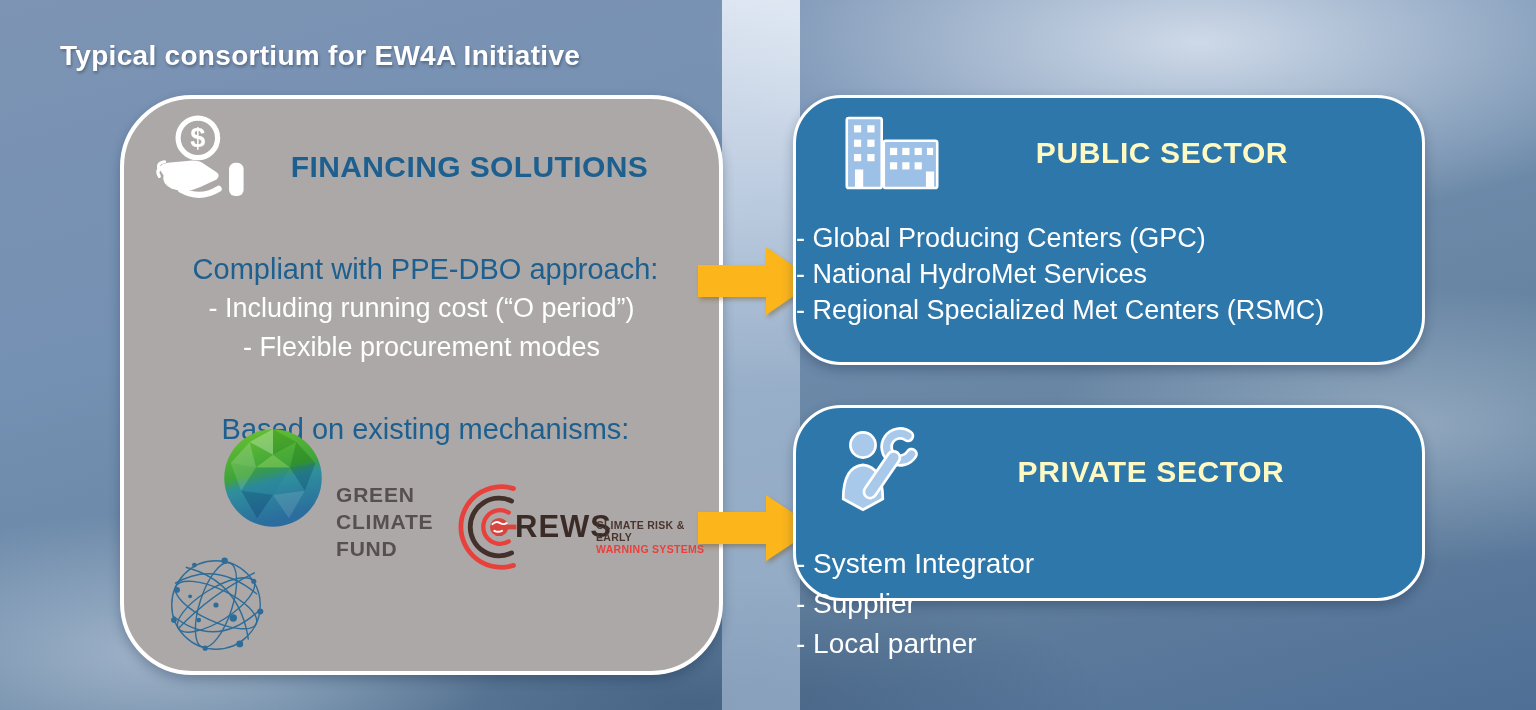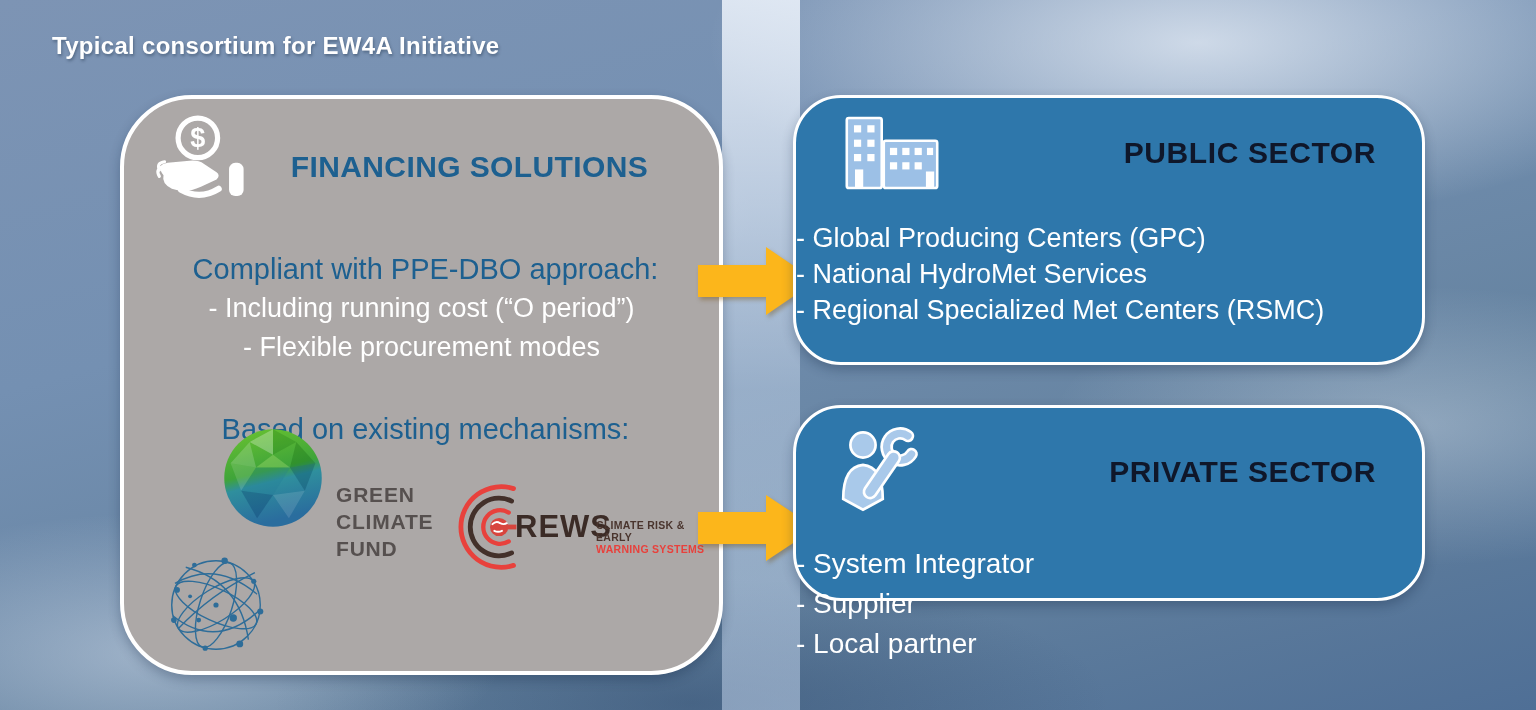--- a/index.html
+++ b/index.html
@@ -12,22 +12,22 @@
       radial-gradient(ellipse 600px 180px at 45% 99%, rgba(20,45,80,0.30), rgba(20,45,80,0) 70%),
       radial-gradient(ellipse 420px 160px at 30% 30%, rgba(240,245,252,0.30), rgba(240,245,252,0) 70%),
       radial-gradient(ellipse 520px 200px at 92% 60%, rgba(230,238,248,0.35), rgba(230,238,248,0) 70%),
       linear-gradient(165deg,#7d94b4 0%,#7490b2 35%,#64829f 70%,#4f6f96 100%);
   }
   .light-column{
     position:absolute;left:722px;top:0;width:78px;height:710px;
     background:linear-gradient(180deg,rgba(238,244,252,0.85),rgba(205,220,240,0.45) 55%,rgba(190,208,232,0.55));
   }
   .title{
-    position:absolute;left:48px;top:28px;margin:4px;
-    color:#ffffff;font-size:24px;font-weight:bold;letter-spacing:0.3px;
+    position:absolute;left:48px;top:28px;margin:12px;
+    color:#ffffff;font-size:28px;font-weight:bold;letter-spacing:0.3px;
     text-shadow:1px 2px 3px rgba(10,25,45,0.35);
   }
   .box{position:absolute;box-sizing:border-box;box-shadow:0 5px 12px rgba(15,35,65,0.30);}
   .box.gray{
     left:120px;top:95px;width:603px;height:580px;
     background:#aca8a7;border:4px solid #ffffff;border-radius:72px;
   }
   .box.blue{
     left:793px;width:632px;
     background:#2e77ab;border:3px solid #ffffff;border-radius:48px;
@@ -54,21 +54,21 @@
   .crews-tag .t1{color:#4a352e;}
   .crews-tag .t2{color:#e8413c;}
   .soff{left:38px;top:452px;width:360px;height:118px;}
   .soff svg{position:absolute;left:0;top:0;}
   .soff-word{position:absolute;left:114px;top:6px;color:#2d6594;font-size:45px;font-weight:bold;letter-spacing:2px;}
   .soff-sub{position:absolute;left:117px;top:62px;color:#2d6594;font-size:17px;font-weight:bold;line-height:21px;}
 
   
   .sector-header{display:flex;align-items:center;padding:18px 46px 0 40px;}
   .sector-header svg{flex:0 0 auto;}
-  .sector-title{flex:1;text-align:right;color:#0f172a;font-size:30px;font-weight:bold;letter-spacing:0.6px;}
+  .sector-title{flex:1;text-align:center;color:#fef9c3;font-size:30px;font-weight:bold;letter-spacing:0.6px;}
   .sector-list{color:#ffffff;font-size:27px;}
   .public .sector-list{margin-top:30px;line-height:36px;}
   .private .sector-list{margin-top:26px;line-height:40px;font-size:28px;}
 
   .arrow{position:absolute;filter:drop-shadow(2px 3px 2px rgba(110,70,0,0.35));}
   .arrow1{left:698px;top:247px;}
   .arrow2{left:698px;top:495px;}
 </style>
 </head>
 <body>

